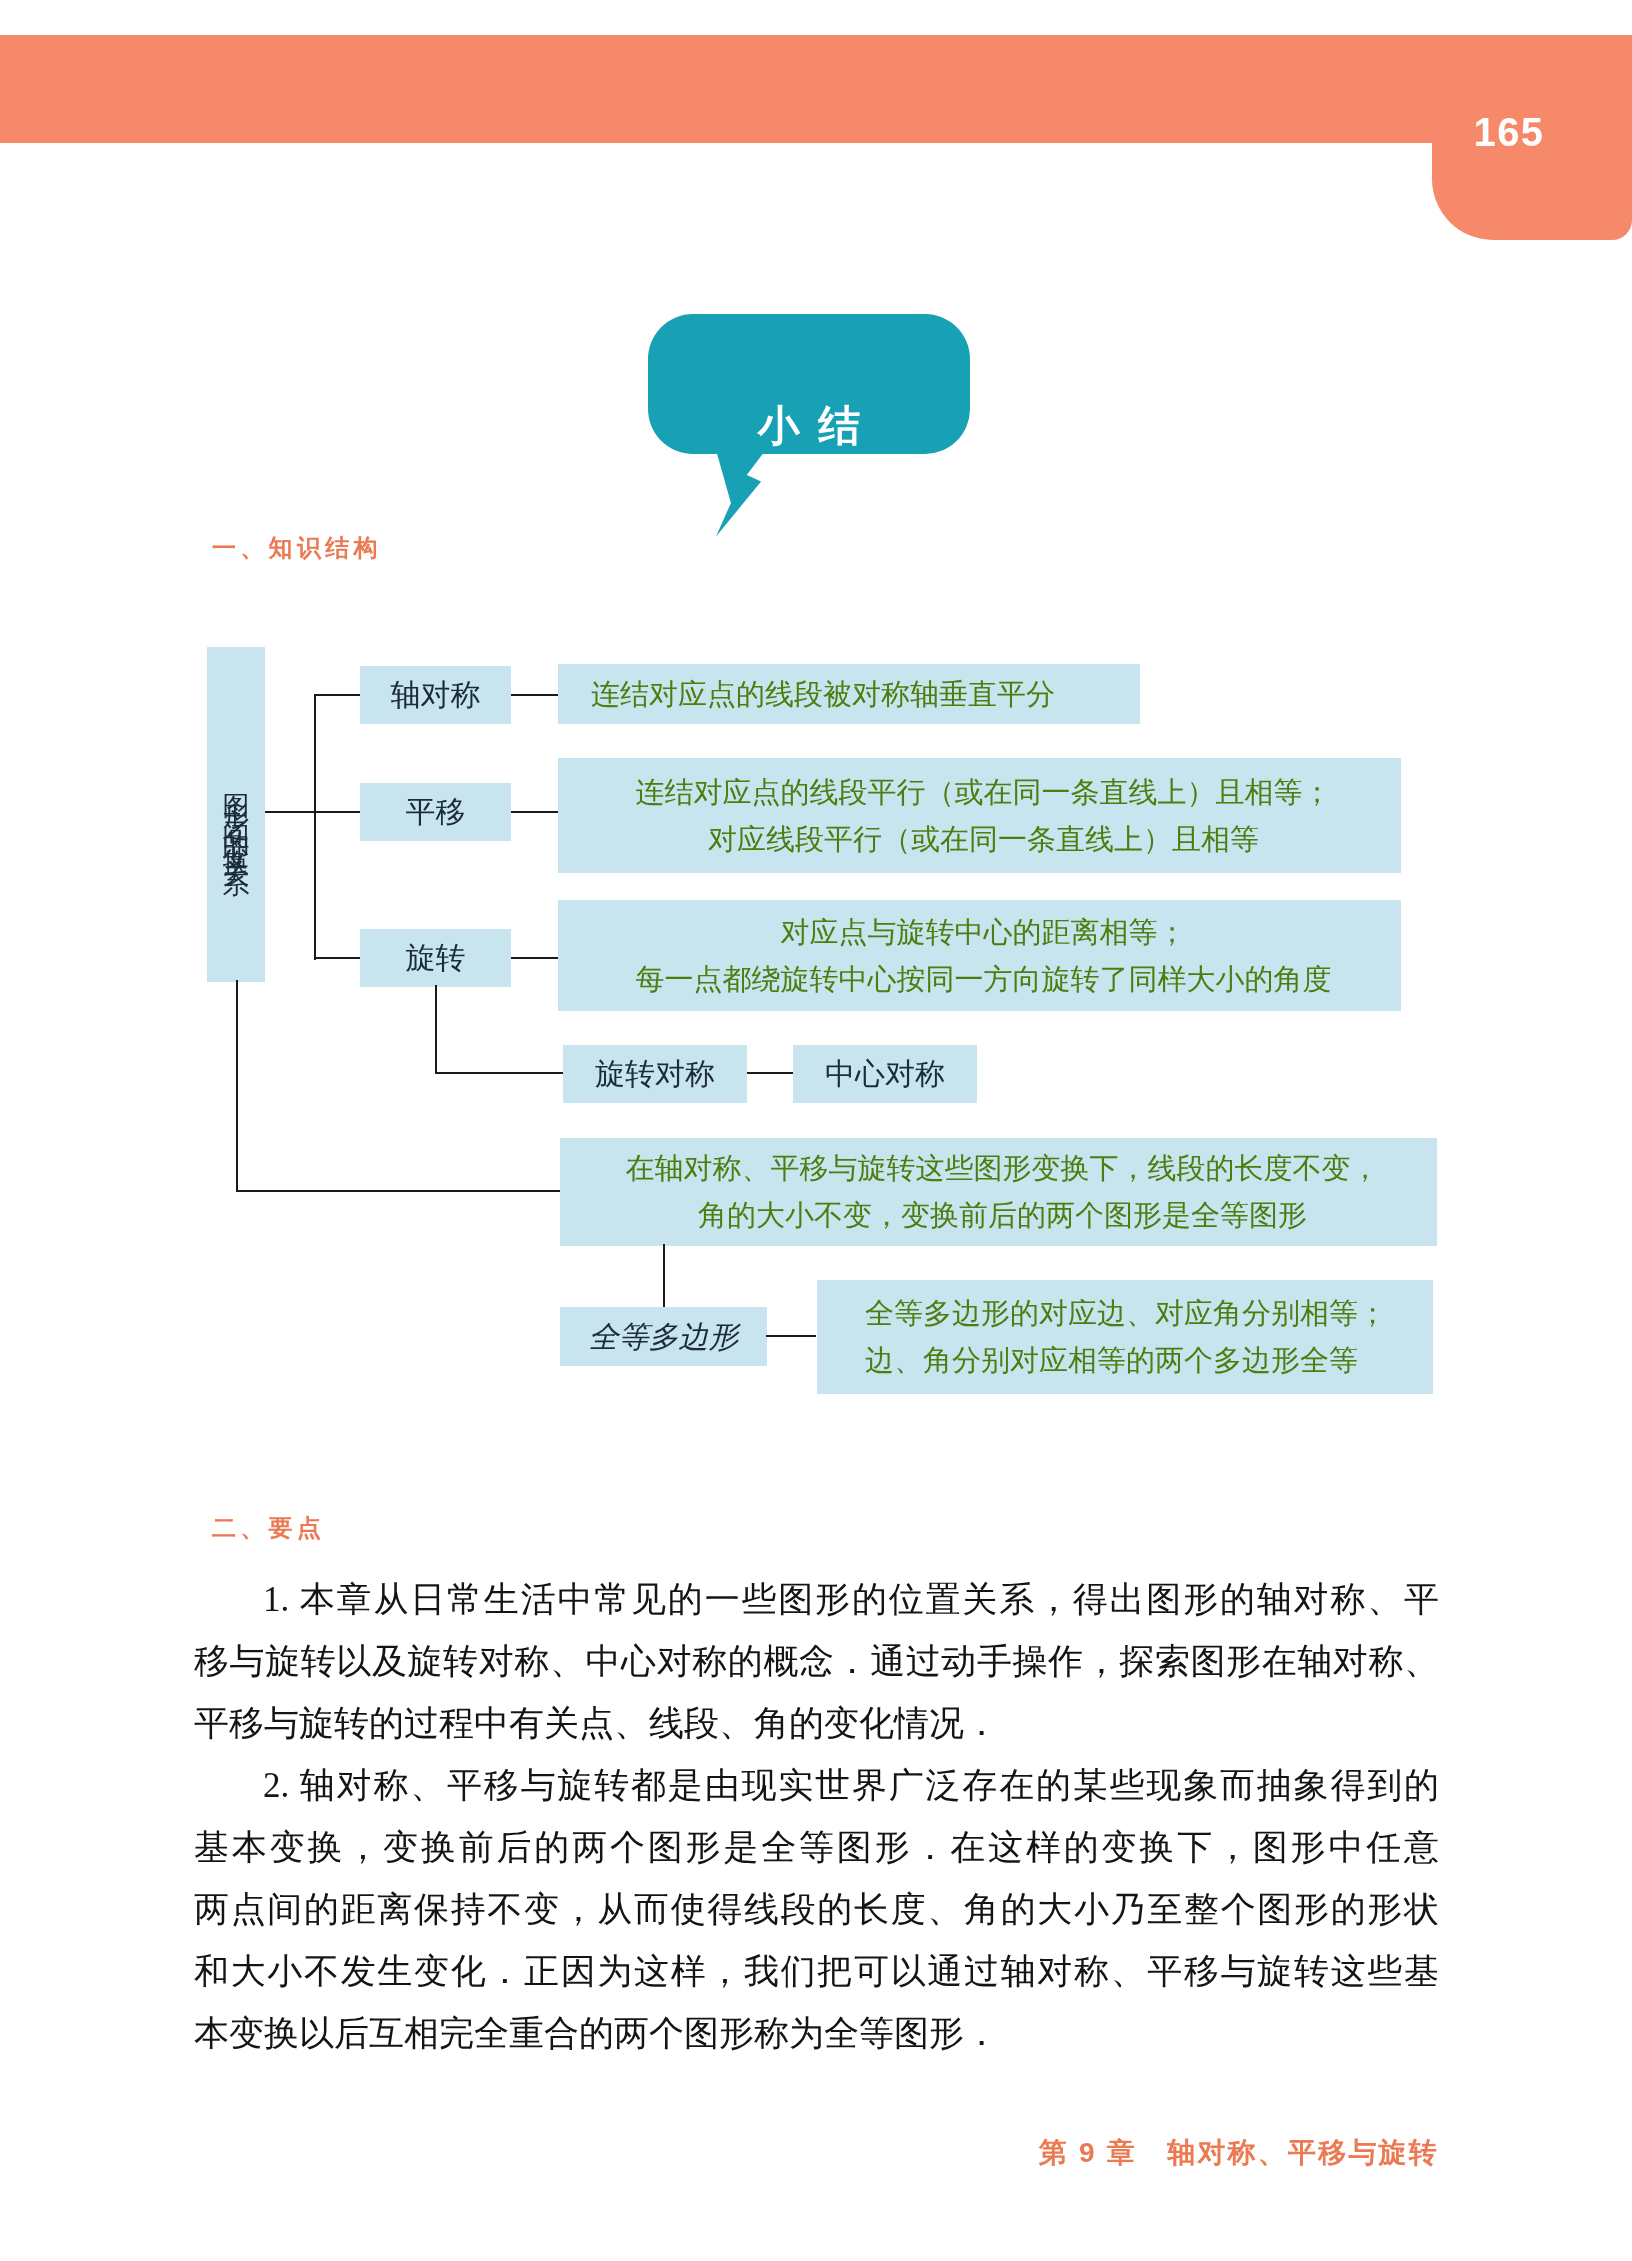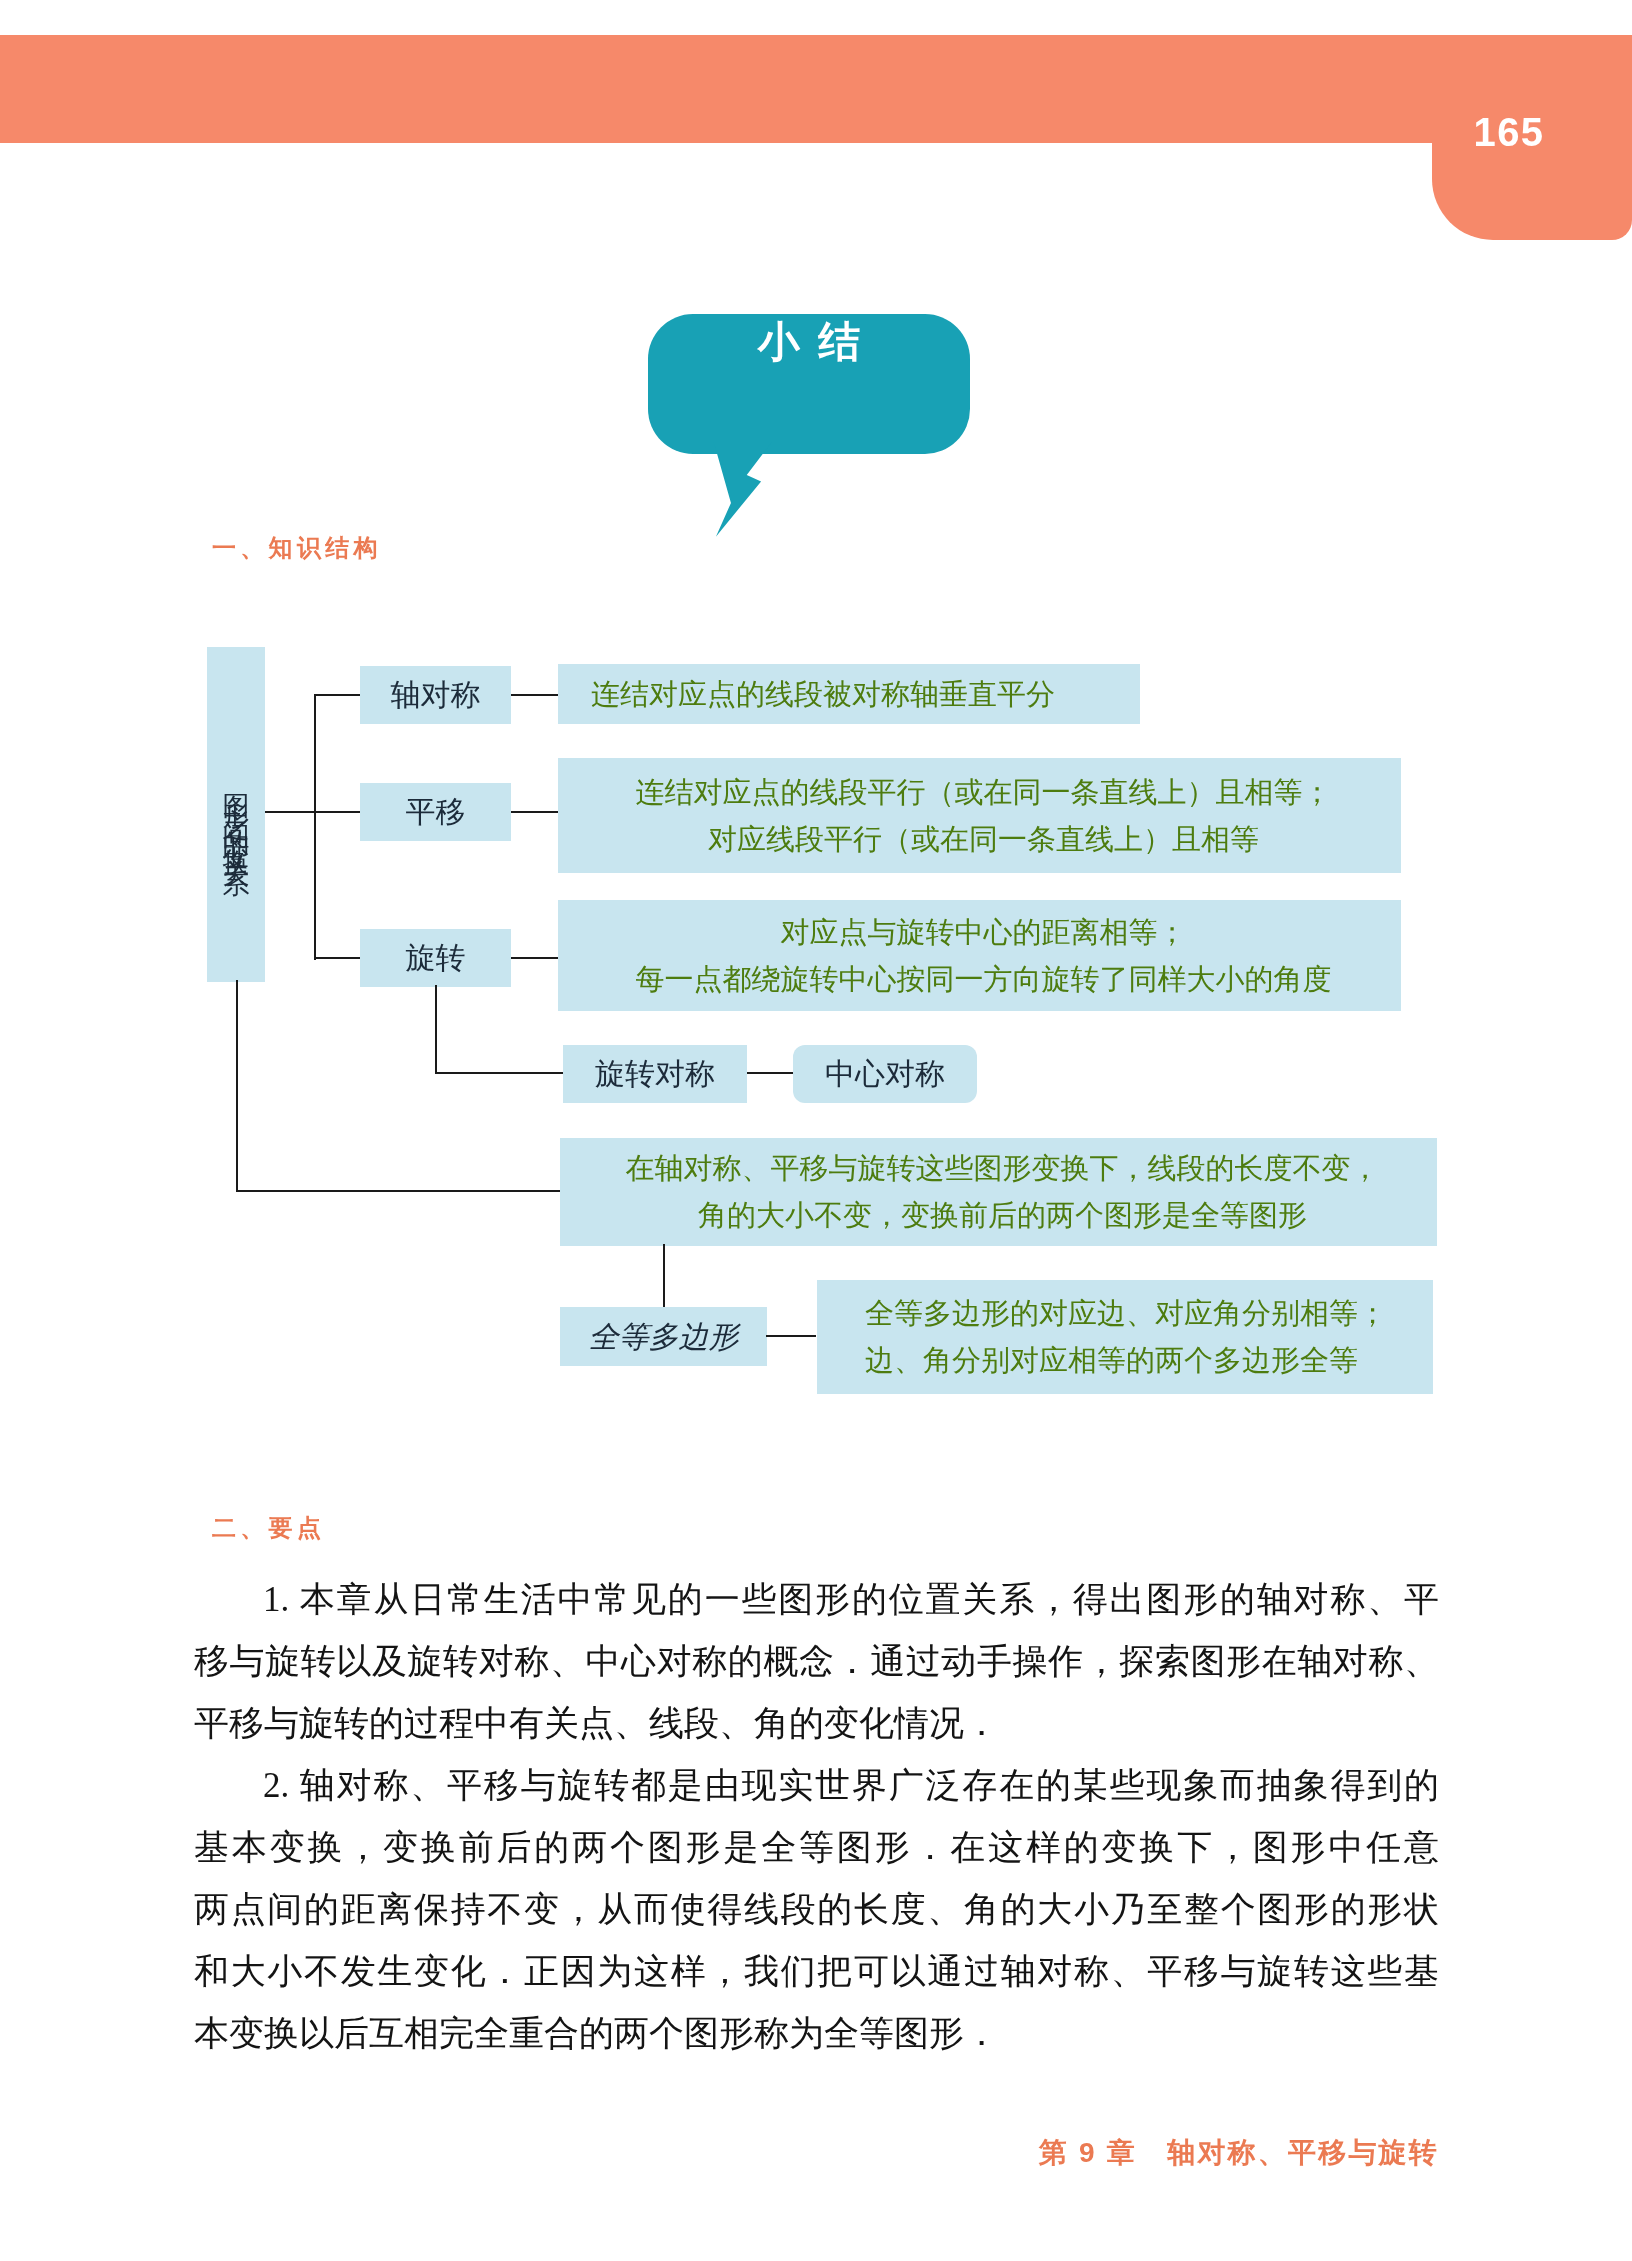--- a/index.html
+++ b/index.html
@@ -9,21 +9,21 @@
   
   .topbar{position:absolute;left:0;top:0;width:1632px;height:108px;background:#F6896A;}
   .pagetab{position:absolute;left:1432px;top:0;width:200px;height:205px;background:#F6896A;
            border-bottom-left-radius:61px;border-bottom-right-radius:20px;}
   .pagenum{position:absolute;left:1462px;top:75px;width:94px;text-align:center;
            color:#ffffff;font-family:"Liberation Sans","DejaVu Sans",sans-serif;
            font-weight:bold;font-size:40px;letter-spacing:1.4px;}
 
   
   .bubble{position:absolute;left:648px;top:279px;width:322px;height:140px;background:#18A1B5;
-          border-radius:45px;display:flex;align-items:flex-start;justify-content:center;}
+          border-radius:45px;display:flex;align-items:flex-end;justify-content:center;}
   .bubble span{color:#ffffff;font-family:"Liberation Sans","DejaVu Sans",sans-serif;
           font-weight:bold;font-size:42px;letter-spacing:18.7px;padding-left:18.7px;}
   .bubble-tail{position:absolute;left:687px;top:407px;}
 
   
   .sechead{position:absolute;left:212px;color:#EB7A52;
            font-family:"Liberation Sans","DejaVu Sans",sans-serif;
            font-weight:bold;font-size:24px;letter-spacing:4.3px;}
 
   
@@ -72,21 +72,21 @@
   <div>
 
     <div class="vbox">
       <span>图形之间的变换关系</span>
     </div>
 
     <div class="node" style="left:360px;top:631px;width:151px;height:58px;">轴对称</div>
     <div class="node" style="left:360px;top:748px;width:151px;height:58px;">平移</div>
     <div class="node" style="left:360px;top:894px;width:151px;height:58px;">旋转</div>
     <div class="node" style="left:563px;top:1010px;width:184px;height:58px;">旋转对称</div>
-    <div class="node" style="left:793px;top:1010px;width:184px;height:58px;border-radius:12px;">中心对称</div>
+    <div class="node" style="left:793px;top:1010px;width:184px;height:58px;">中心对称</div>
     <div class="node" style="left:560px;top:1272px;width:207px;height:59px;font-style:italic;">全等多边形</div>
 
     <div class="desc" style="left:558px;top:629px;width:574px;height:60px;">
       <div class="lft" style="padding-left:25px;">连结对应点的线段被对称轴垂直平分</div>
     </div>
 
     <div class="desc" style="left:558px;top:723px;width:835px;height:115px;">
       <div class="ctr">连结对应点的线段平行（或在同一条直线上）且相等；</div>
       <div class="ctr">对应线段平行（或在同一条直线上）且相等</div>
     </div>

